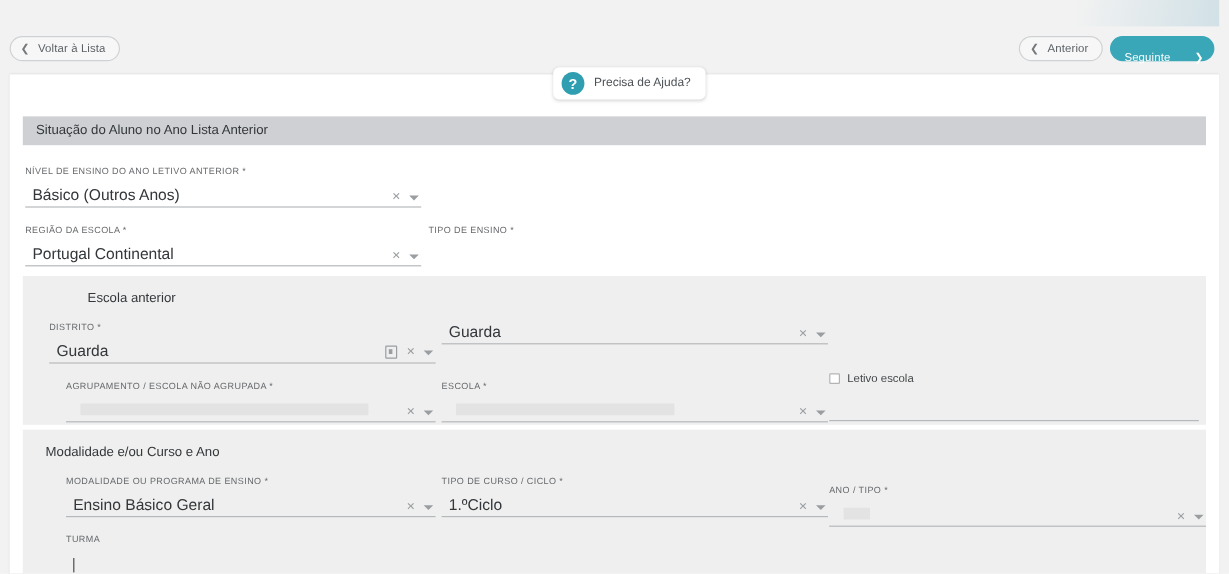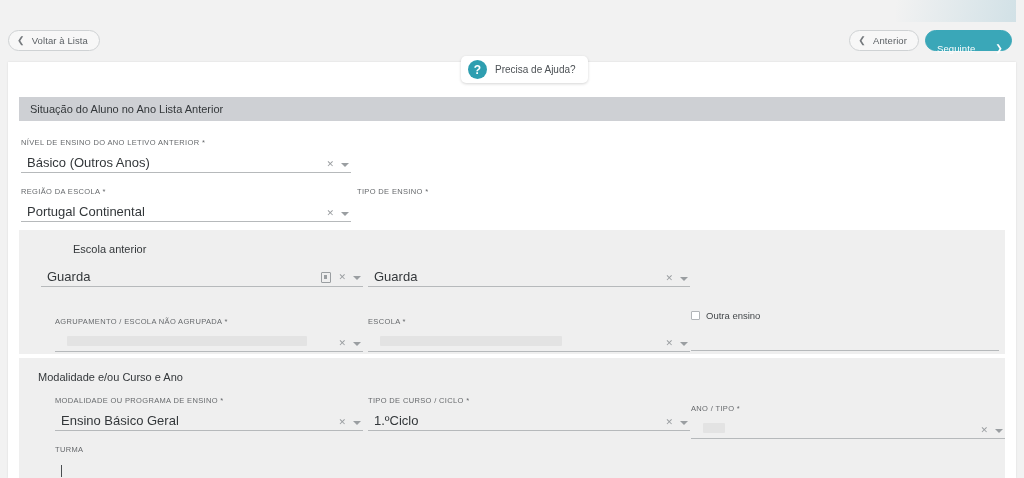--- a/index.html
+++ b/index.html
@@ -314,20 +314,21 @@
     </div>
 
     <div class="field" style="left:349px; top:125px; width:640px;">
       <span class="flabel">TIPO DE ENSINO *</span>
     </div>
 
     <div class="panel" style="left:11px; top:168px; width:986px; height:124px;">
       <div class="panel-title" style="left:19px; top:13px;margin-left:35px;">Escola anterior</div>
 
       <div class="field" style="left:22px; top:38px; width:322px;">
+        <span class="flabel">DISTRITO *</span>
         <div class="finput">
           <span class="fvalue">Guarda</span>
           <span class="fadorn">
             <span class="ic-cal"></span>
             <span class="ic-clear">✕</span>
             <span class="ic-caret"></span>
           </span>
         </div>
       </div>
 
@@ -363,21 +364,21 @@
           <span class="fadorn">
             <span class="ic-clear">✕</span>
             <span class="ic-caret"></span>
           </span>
         </div>
       </div>
 
       <div class="field" style="left:672px; top:80px; width:308px;">
         <label class="check-row">
           <span class="check-box"></span>
-          <span class="check-label">Outra ensino</span>
+          <span class="check-label">Letivo escola</span>
         </label>
         <div class="finput" style="margin-top:11px;">
           <span class="fvalue"></span>
         </div>
       </div>
     </div>
 
     <div class="panel" style="left:11px; top:296px; width:986px; height:152px;">
       <div class="panel-title" style="left:19px; top:13px;">Modalidade e/ou Curso e Ano</div>
 

